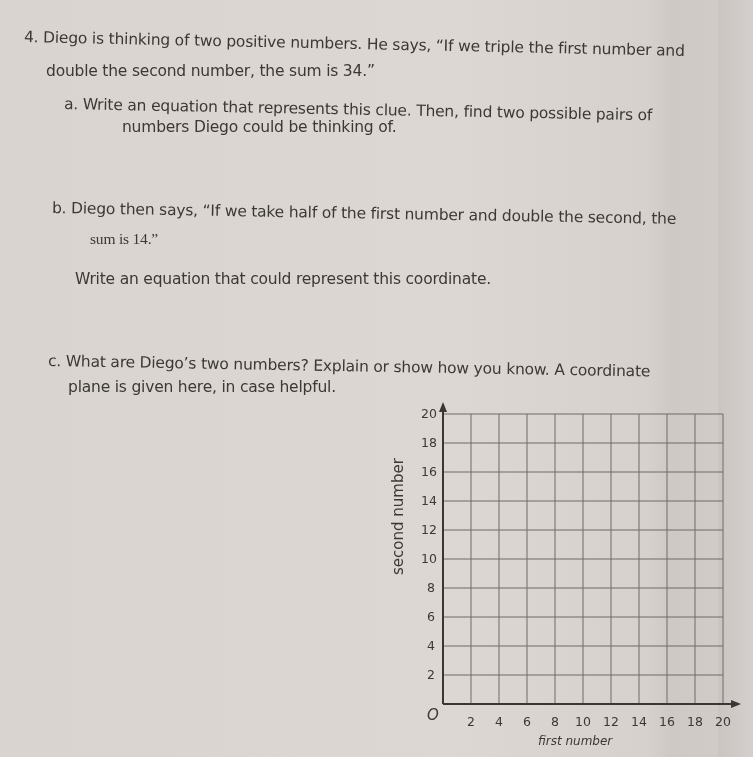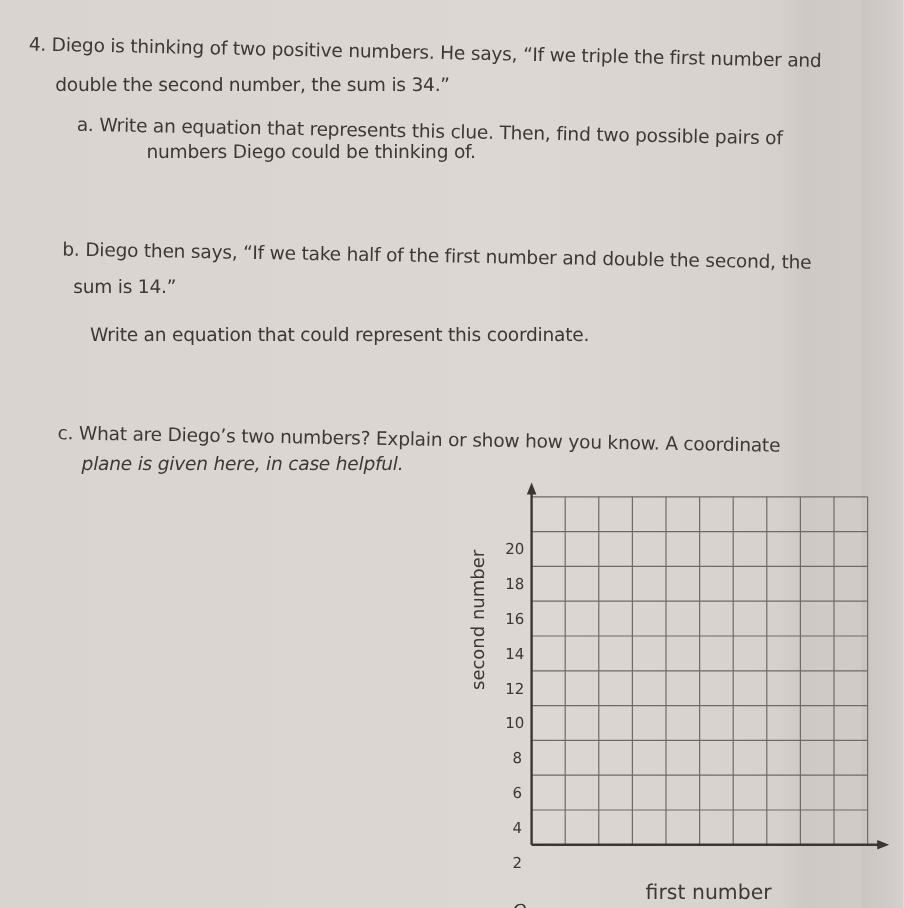--- a/index.html
+++ b/index.html
@@ -13,34 +13,34 @@
     .page-edge {
       position: absolute; left: 718px; top: 0; width: 35px; height: 757px;
       background: linear-gradient(90deg, #cbc5c2, #d4cfcc);
     }
     .txt { position: absolute; white-space: nowrap; font-size: 15.5px; letter-spacing: -0.2px; }
     .q-line1 { left: 24px; top: 28px; transform: rotate(1.2deg); transform-origin: left center; }
     .q-line2 { left: 46px; top: 62px; }
     .a-line1 { left: 64px; top: 95px; transform: rotate(1.1deg); transform-origin: left center; }
     .a-line2 { left: 82px; top: 118px; margin-left: 40px; }
     .b-line1 { left: 52px; top: 199px; transform: rotate(1deg); transform-origin: left center; }
-    .b-line2 { left: 61px; top: 230px; }
+    .b-line2 { left: 90px; top: 230px; font-family: Liberation Serif, serif; }
     .b-line3 { left: 75px; top: 270px; }
     .c-line1 { left: 48px; top: 352px; transform: rotate(1deg); transform-origin: left center; }
-    .c-line2 { left: 68px; top: 378px; font-style: italic; }
+    .c-line2 { left: 68px; top: 378px; }
 
     .chart { position: absolute; left: 385px; top: 400px; width: 368px; height: 357px; }
     .chart svg { position: absolute; left: 0; top: 0; }
     .ylabel {
       position: absolute; left: 4px; top: 175px; font-size: 15px;
       transform: rotate(-90deg); transform-origin: left top;
       white-space: nowrap;
     }
-    .xlabel { position: absolute; left: 153px; top: 334px; font-size: 17px; white-space: nowrap; }
-    .tick { position: absolute; font-size: 12.5px; white-space: nowrap; margin-top: 44px; }
+    .xlabel { position: absolute; left: 153px; top: 334px; font-size: 12px; white-space: nowrap; font-style: italic; }
+    .tick { position: absolute; font-size: 12.5px; white-space: nowrap; }
   </style>
 </head>
 <body>
 
 <div class="page-edge"></div>
 
 <div class="txt q-line1">4. Diego is thinking of two positive numbers. He says, “If we triple the first number and</div>
 <div class="txt q-line2">double the second number, the sum is 34.”</div>
 
 <div class="txt a-line1">a. Write an equation that represents this clue. Then, find two possible pairs of</div>

